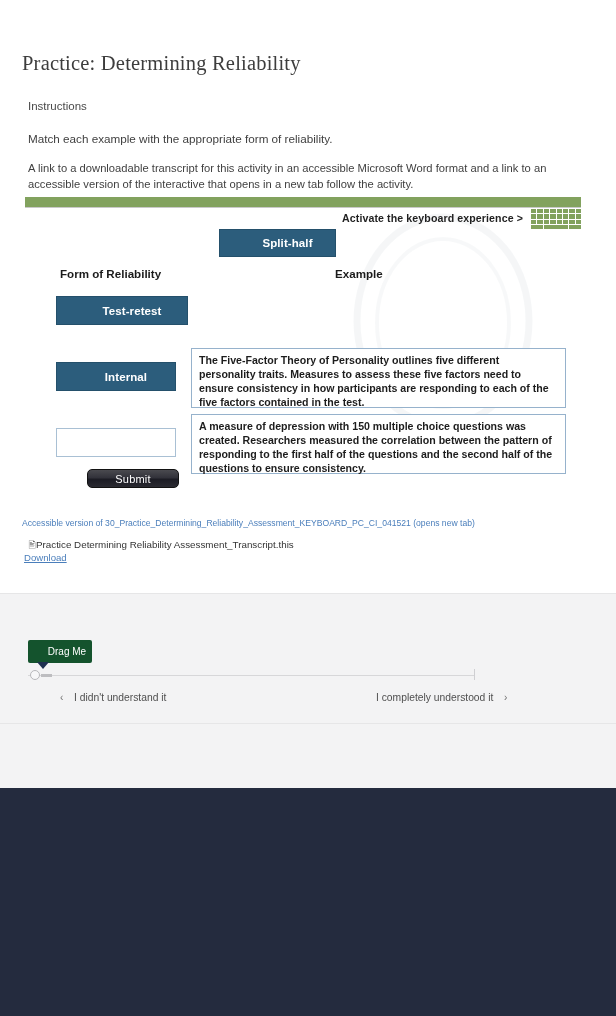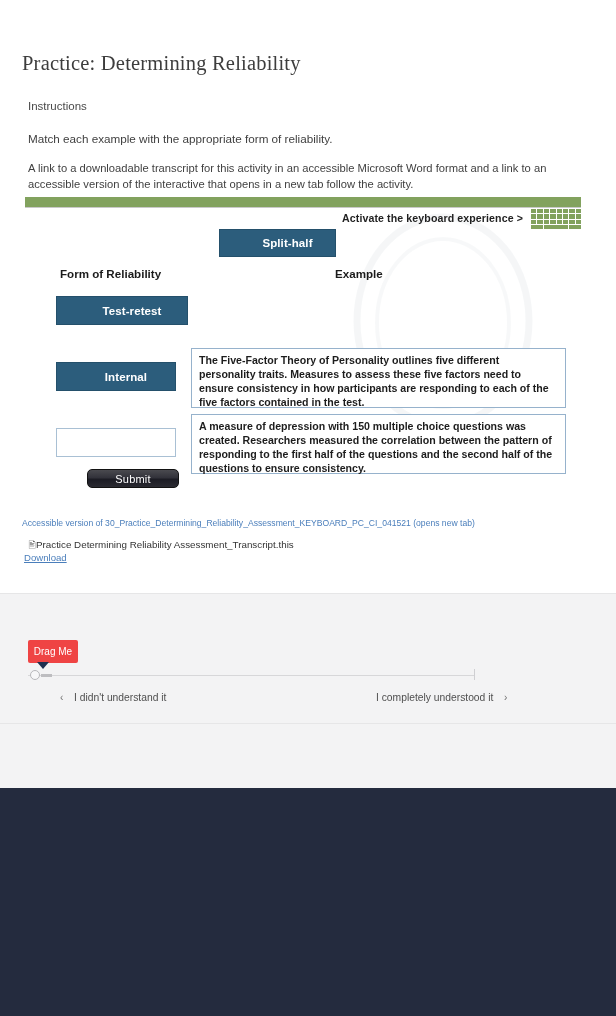--- a/index.html
+++ b/index.html
@@ -261,27 +261,28 @@
     font-size: 12.3px;
     color: #3a3a3a;
     white-space: nowrap;
   }
   .drag-me {
     position: absolute;
     left: 28px;
     top: 46px;
     width: 50px;
     height: 23px;
-    background: #ef4444;
+    background: #14532d;
     color: #ffffff;
     font-size: 10px;
     display: flex;
     align-items: center;
     justify-content: center;
     border-radius: 2px;
+    padding-left: 14px;
   }
   .drag-me::after {
     content: "";
     position: absolute;
     left: 9px;
     bottom: -6px;
     width: 0; height: 0;
     border-left: 6px solid transparent;
     border-right: 6px solid transparent;
     border-top: 7px solid #1f3050;

